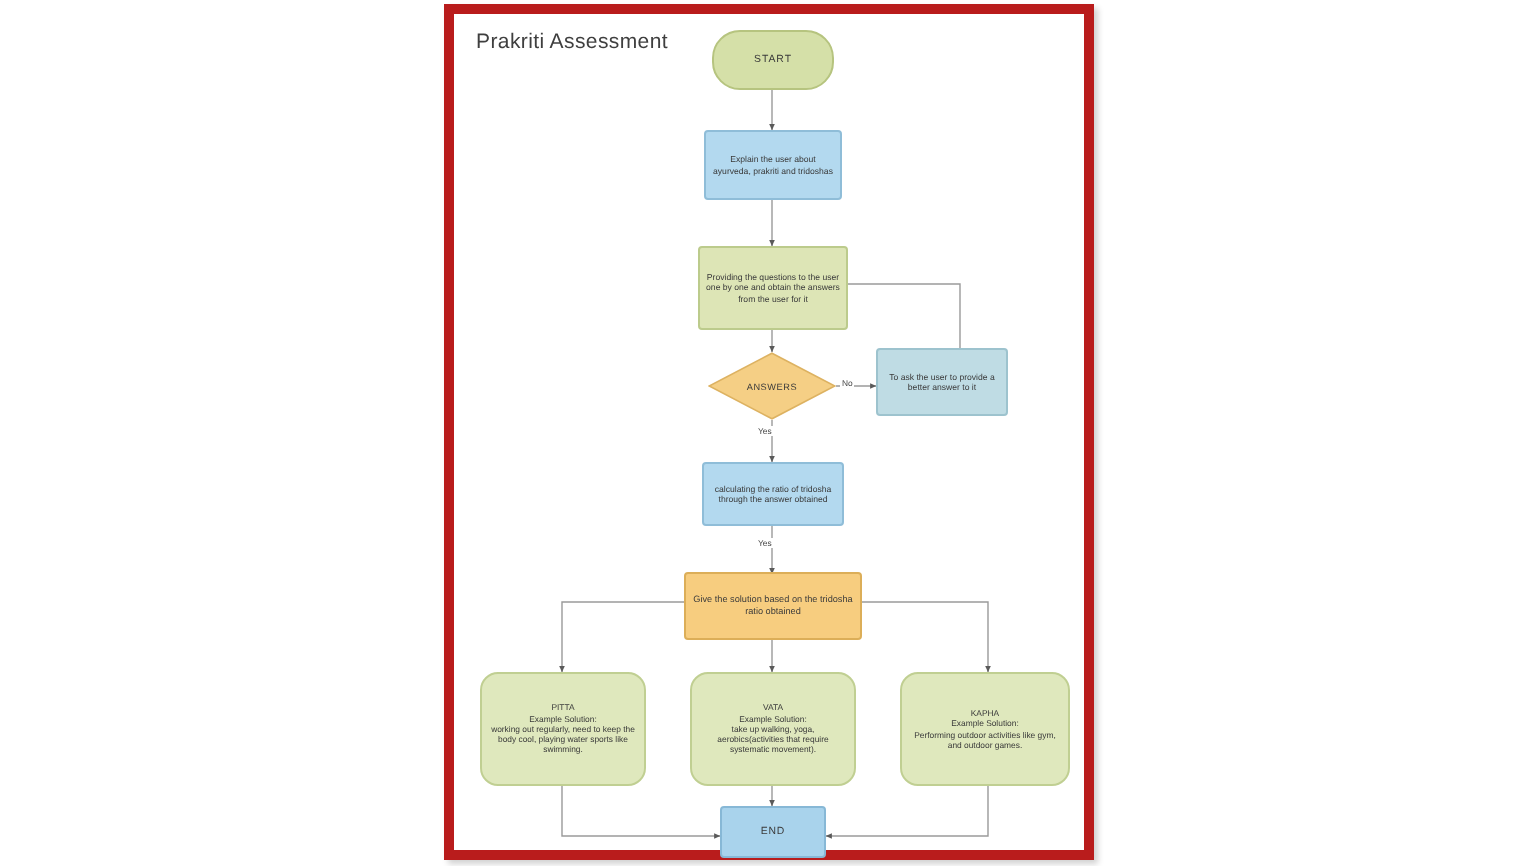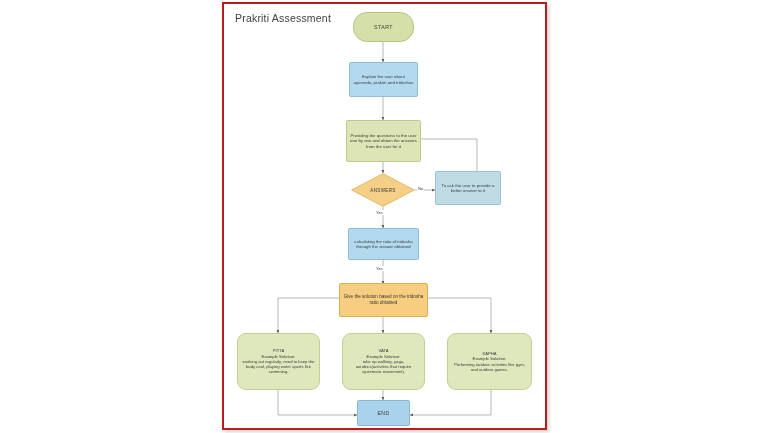--- a/index.html
+++ b/index.html
@@ -21,21 +21,21 @@
     height: 433px;
     background: #ffffff;
   }
   #frame {
     position: absolute;
     left: 222px;
     top: 2px;
     width: 325px;
     height: 428px;
     background: #ffffff;
-    border: 2px solid #b91c1c;
+    border: 5px solid #b91c1c;
     box-shadow: 2px 2px 3px rgba(0,0,0,0.18);
     box-sizing: border-box;
   }
   #diagram {
     position: absolute;
     left: 0; top: 0;
     width: 325px;
     height: 428px;
   }
   #edges {

